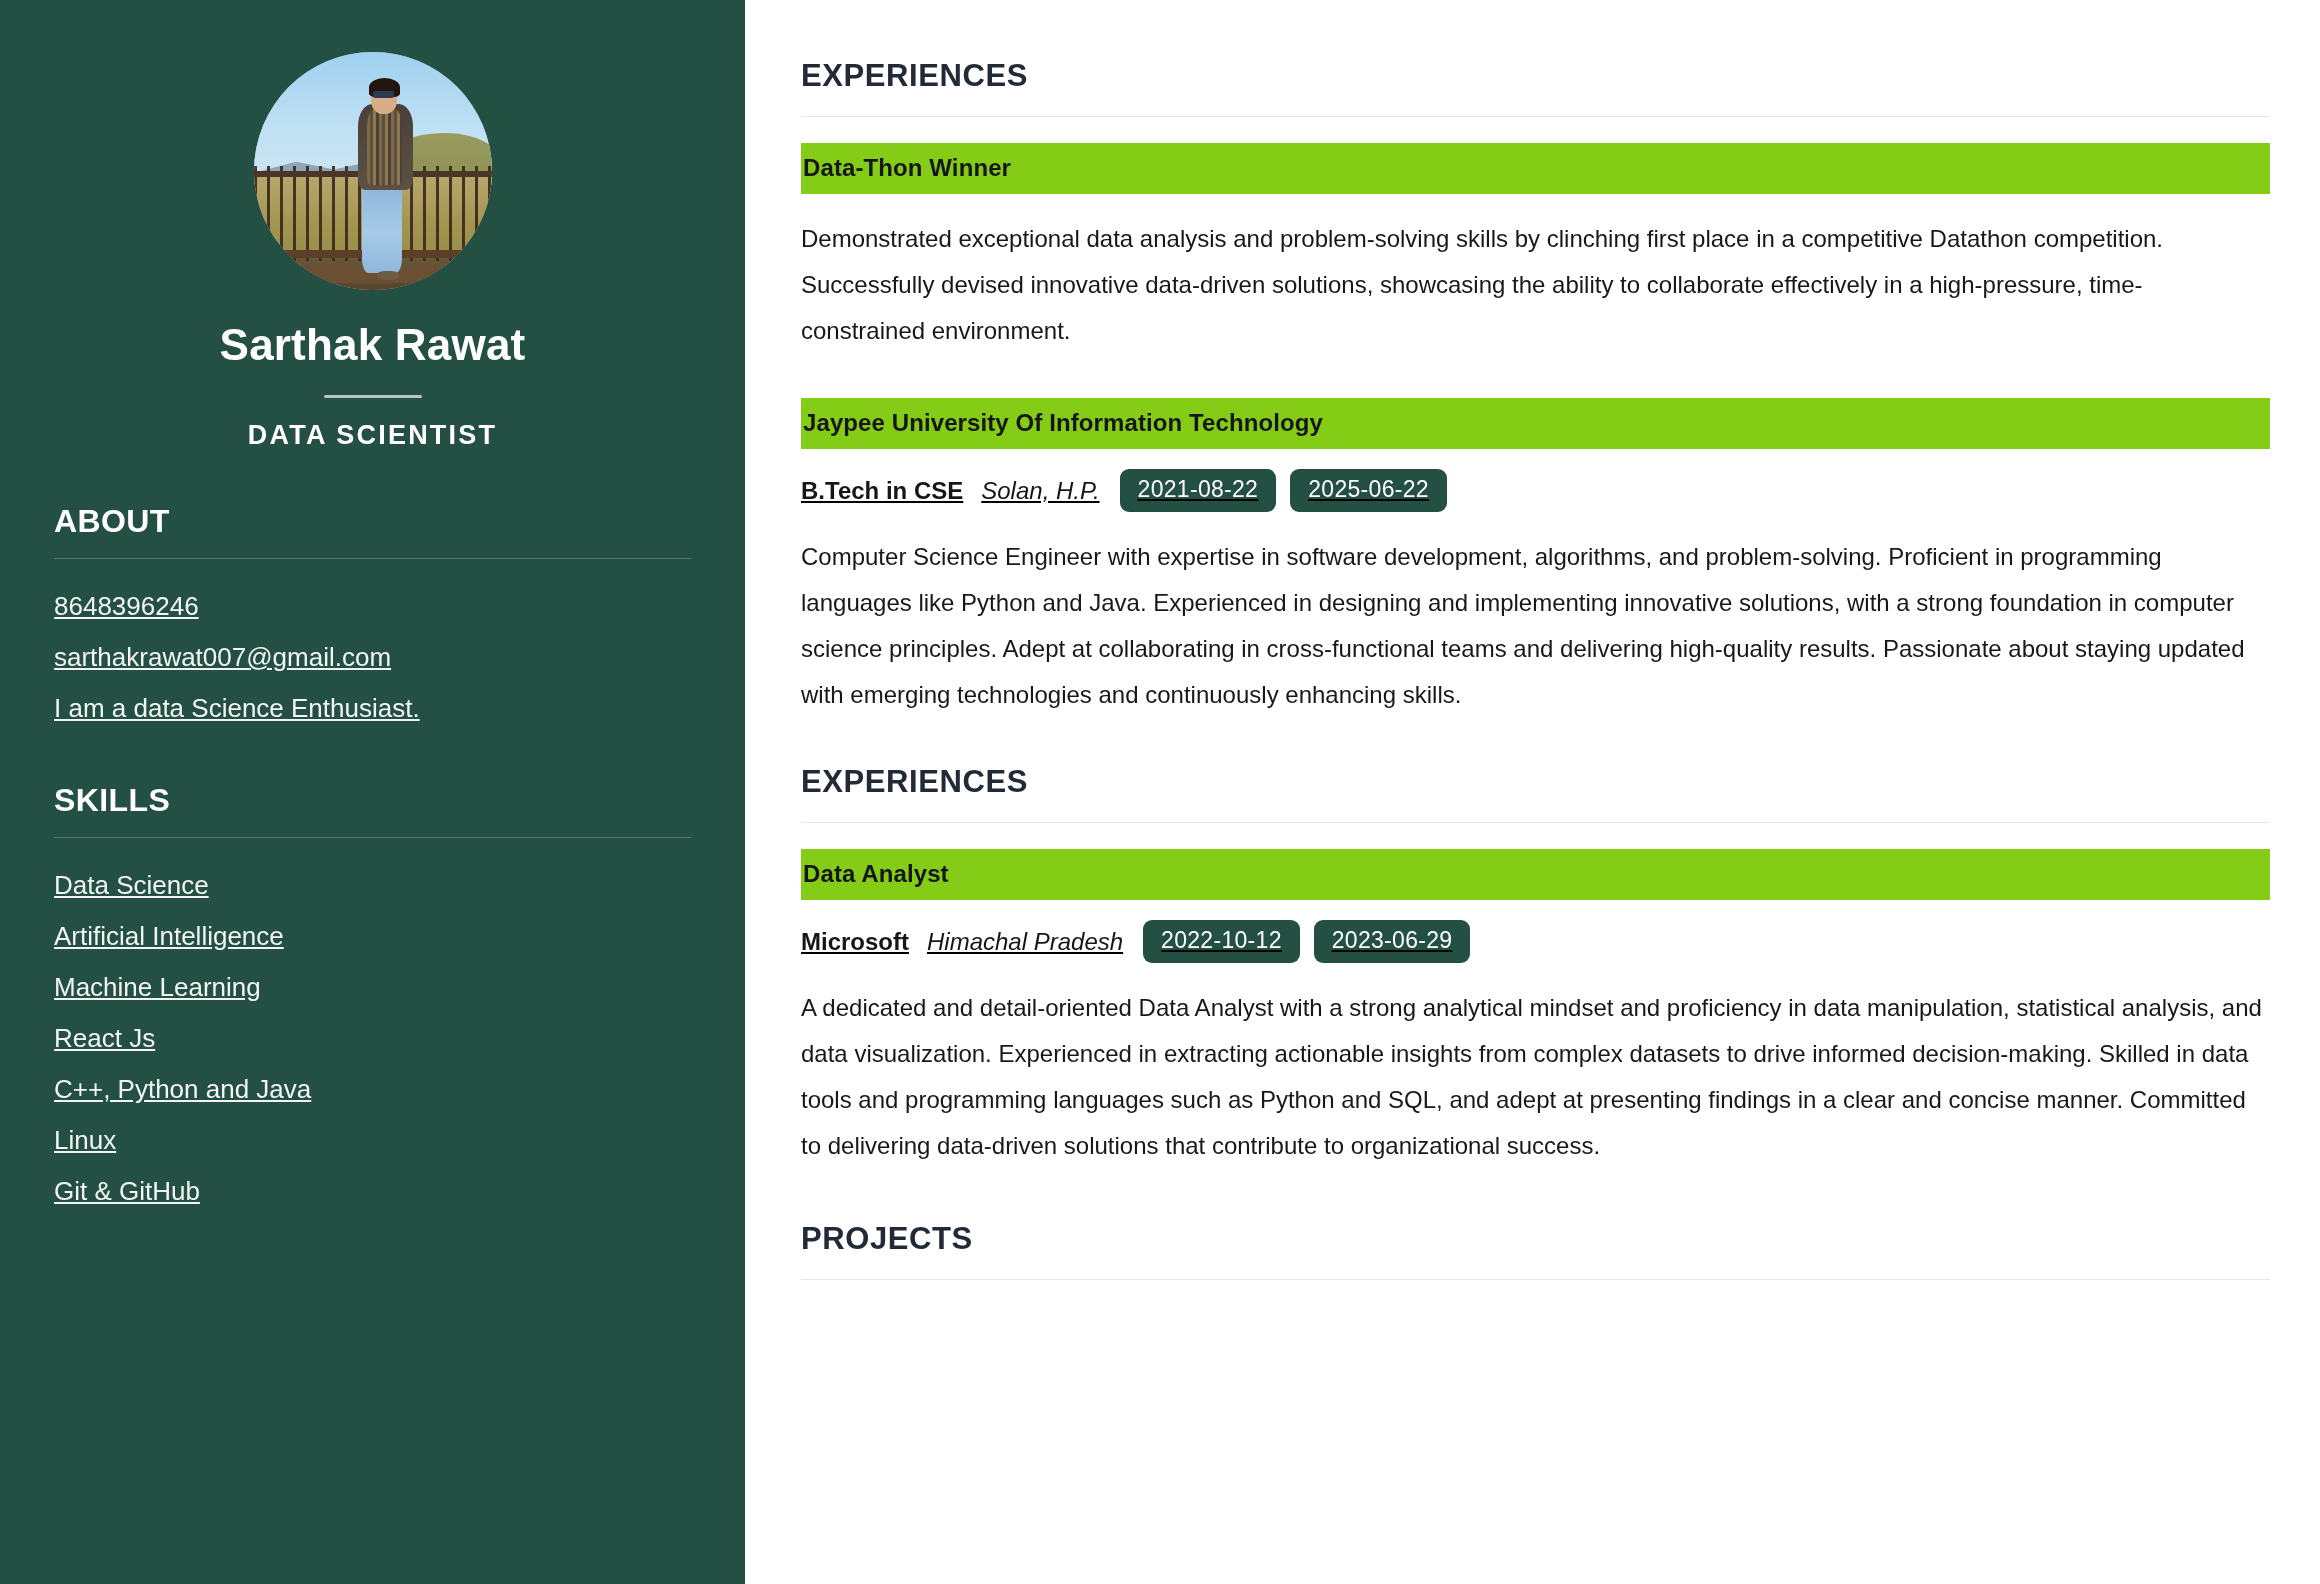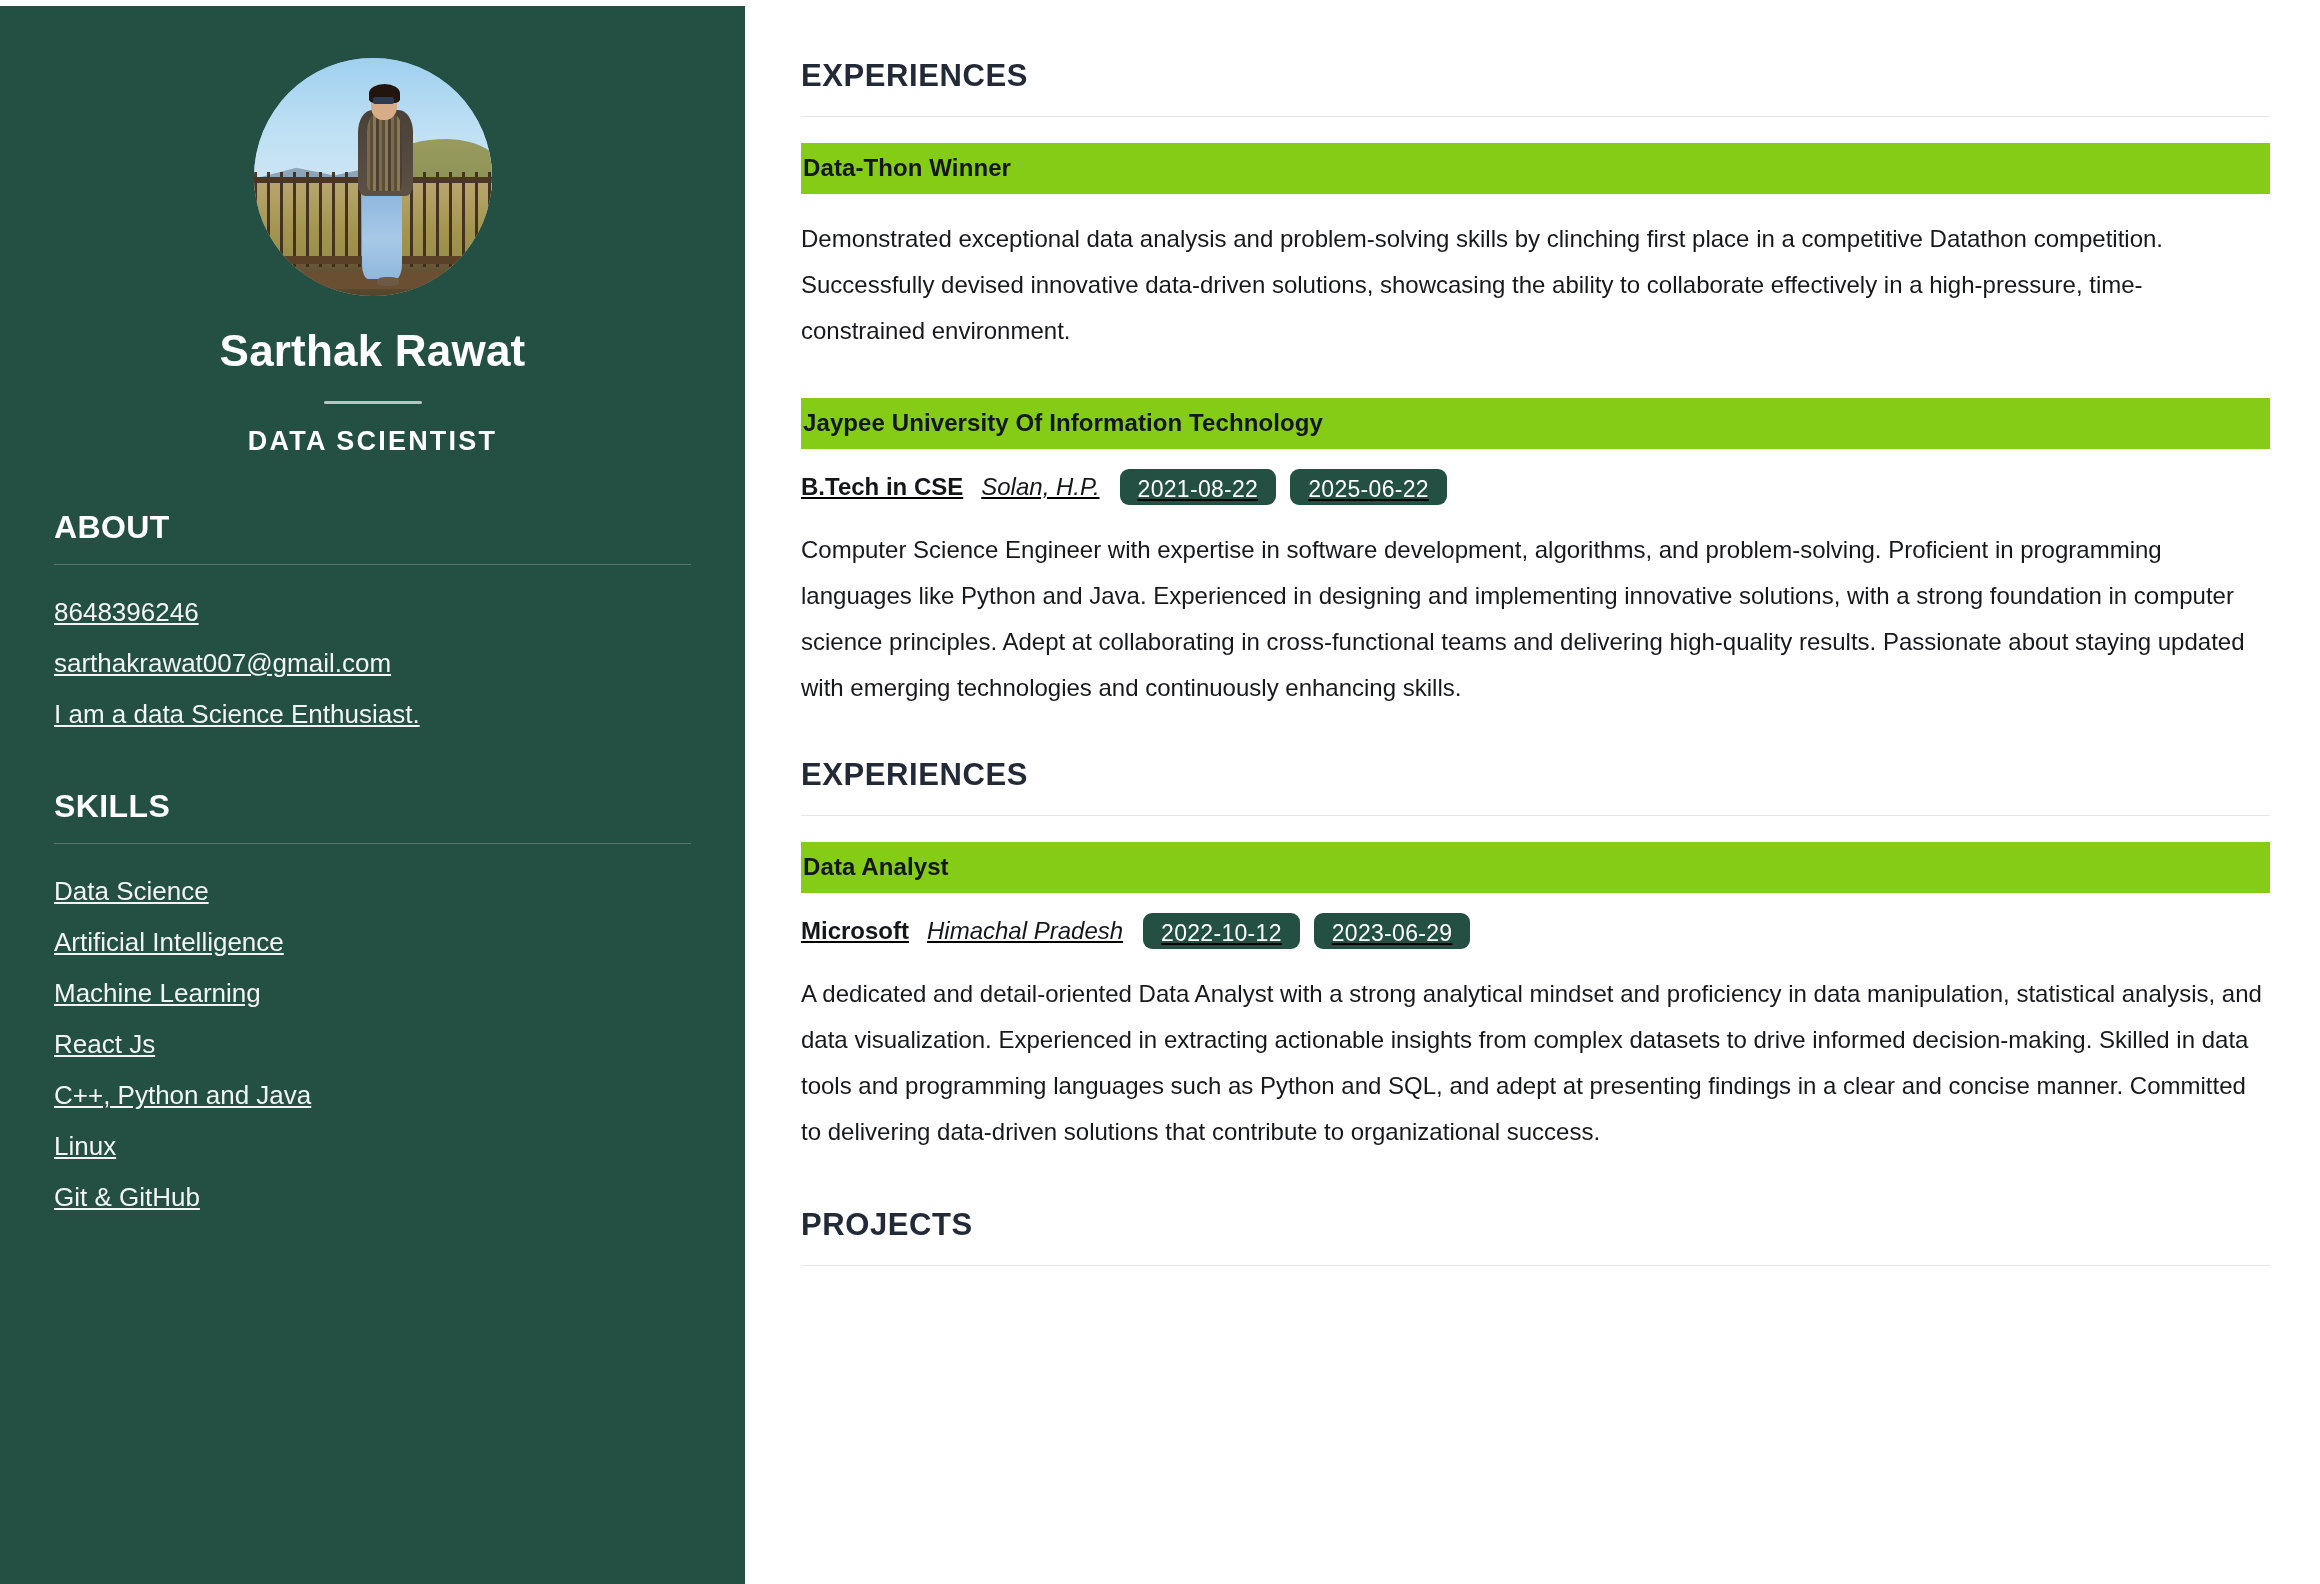--- a/index.html
+++ b/index.html
@@ -19,21 +19,20 @@
     background: #ffffff;
   }
 
   
   .sidebar {
     width: 745px;
     flex: 0 0 745px;
     background: #245043;
     color: #ffffff;
     padding: 52px 54px 12px 54px;
-    margin-top: 6px;
   }
 
   .avatar-wrap {
     display: flex;
     justify-content: center;
     margin-top: 0px;
   }
   .avatar {
     width: 238px;
     height: 238px;
@@ -211,21 +210,21 @@
     color: #15161a;
     margin-left: 4px;
     margin-right: 6px;
   }
   .badge {
     display: inline-block;
     background: #245043;
     color: #ffffff;
     font-size: 23px;
     font-weight: 500;
-    padding: 7px 18px 2px 18px;
+    padding: 7px 18px 9px 18px;
     border-radius: 9px;
     letter-spacing: 0.3px;
   }
 
   .entry-body {
     margin-top: 22px;
     font-size: 24px;
     line-height: 46px;
     color: #17181b;
     max-width: 1455px;

